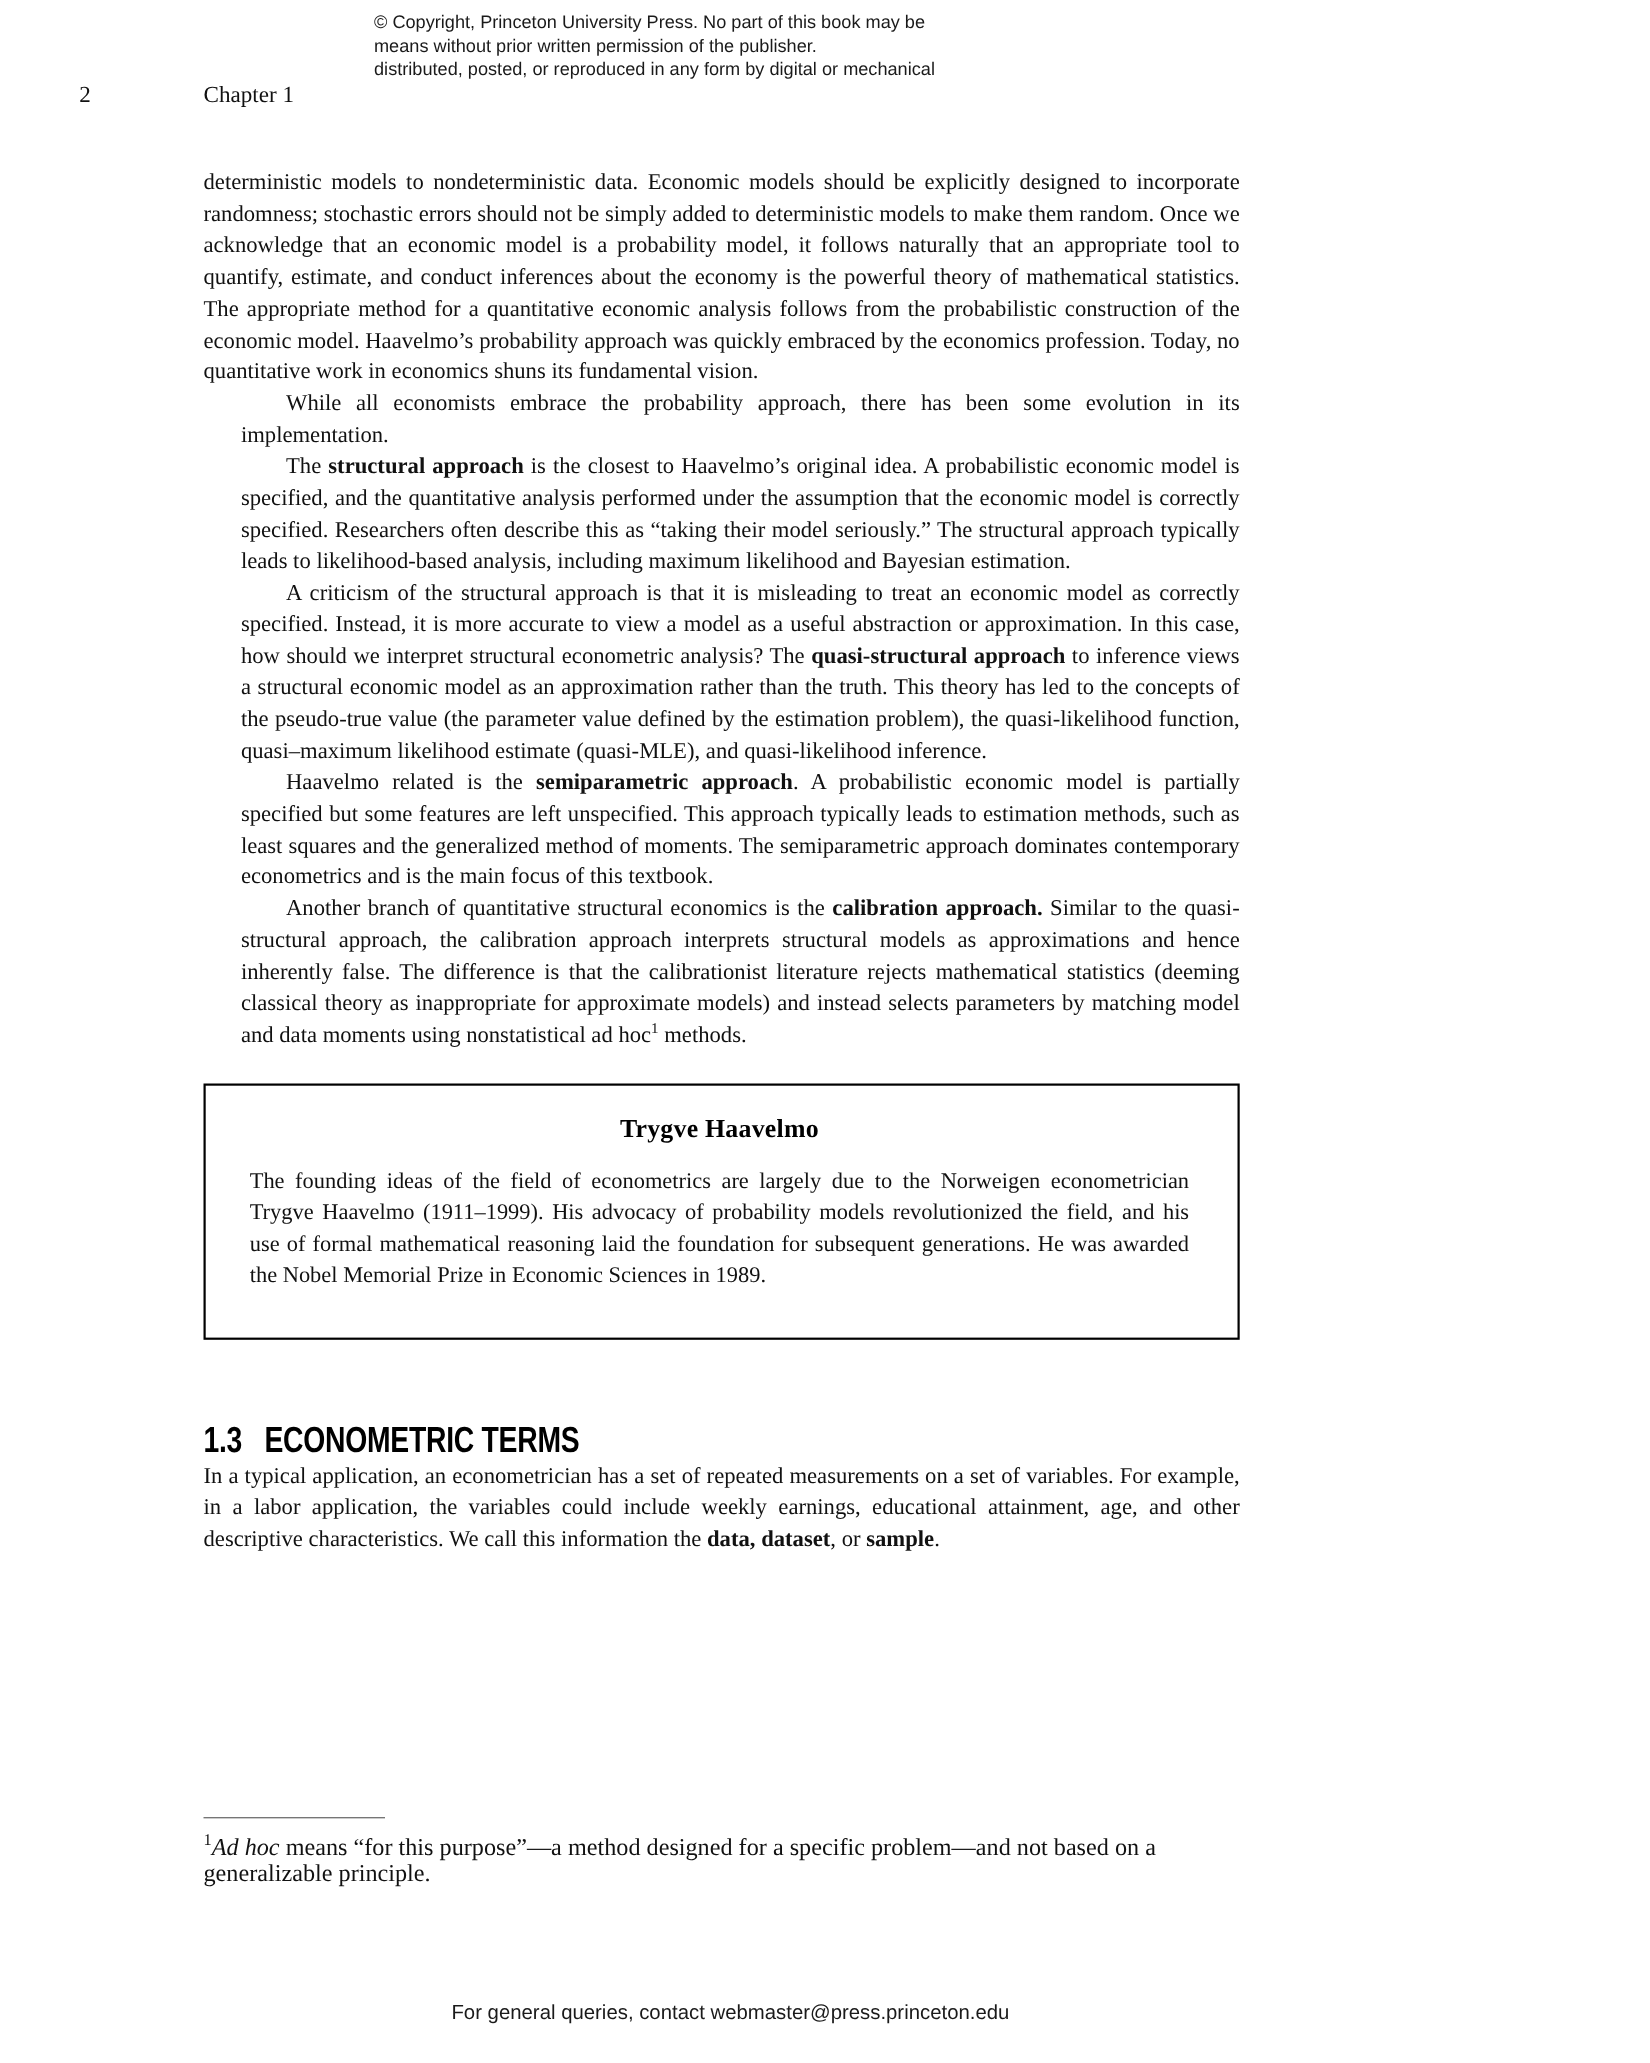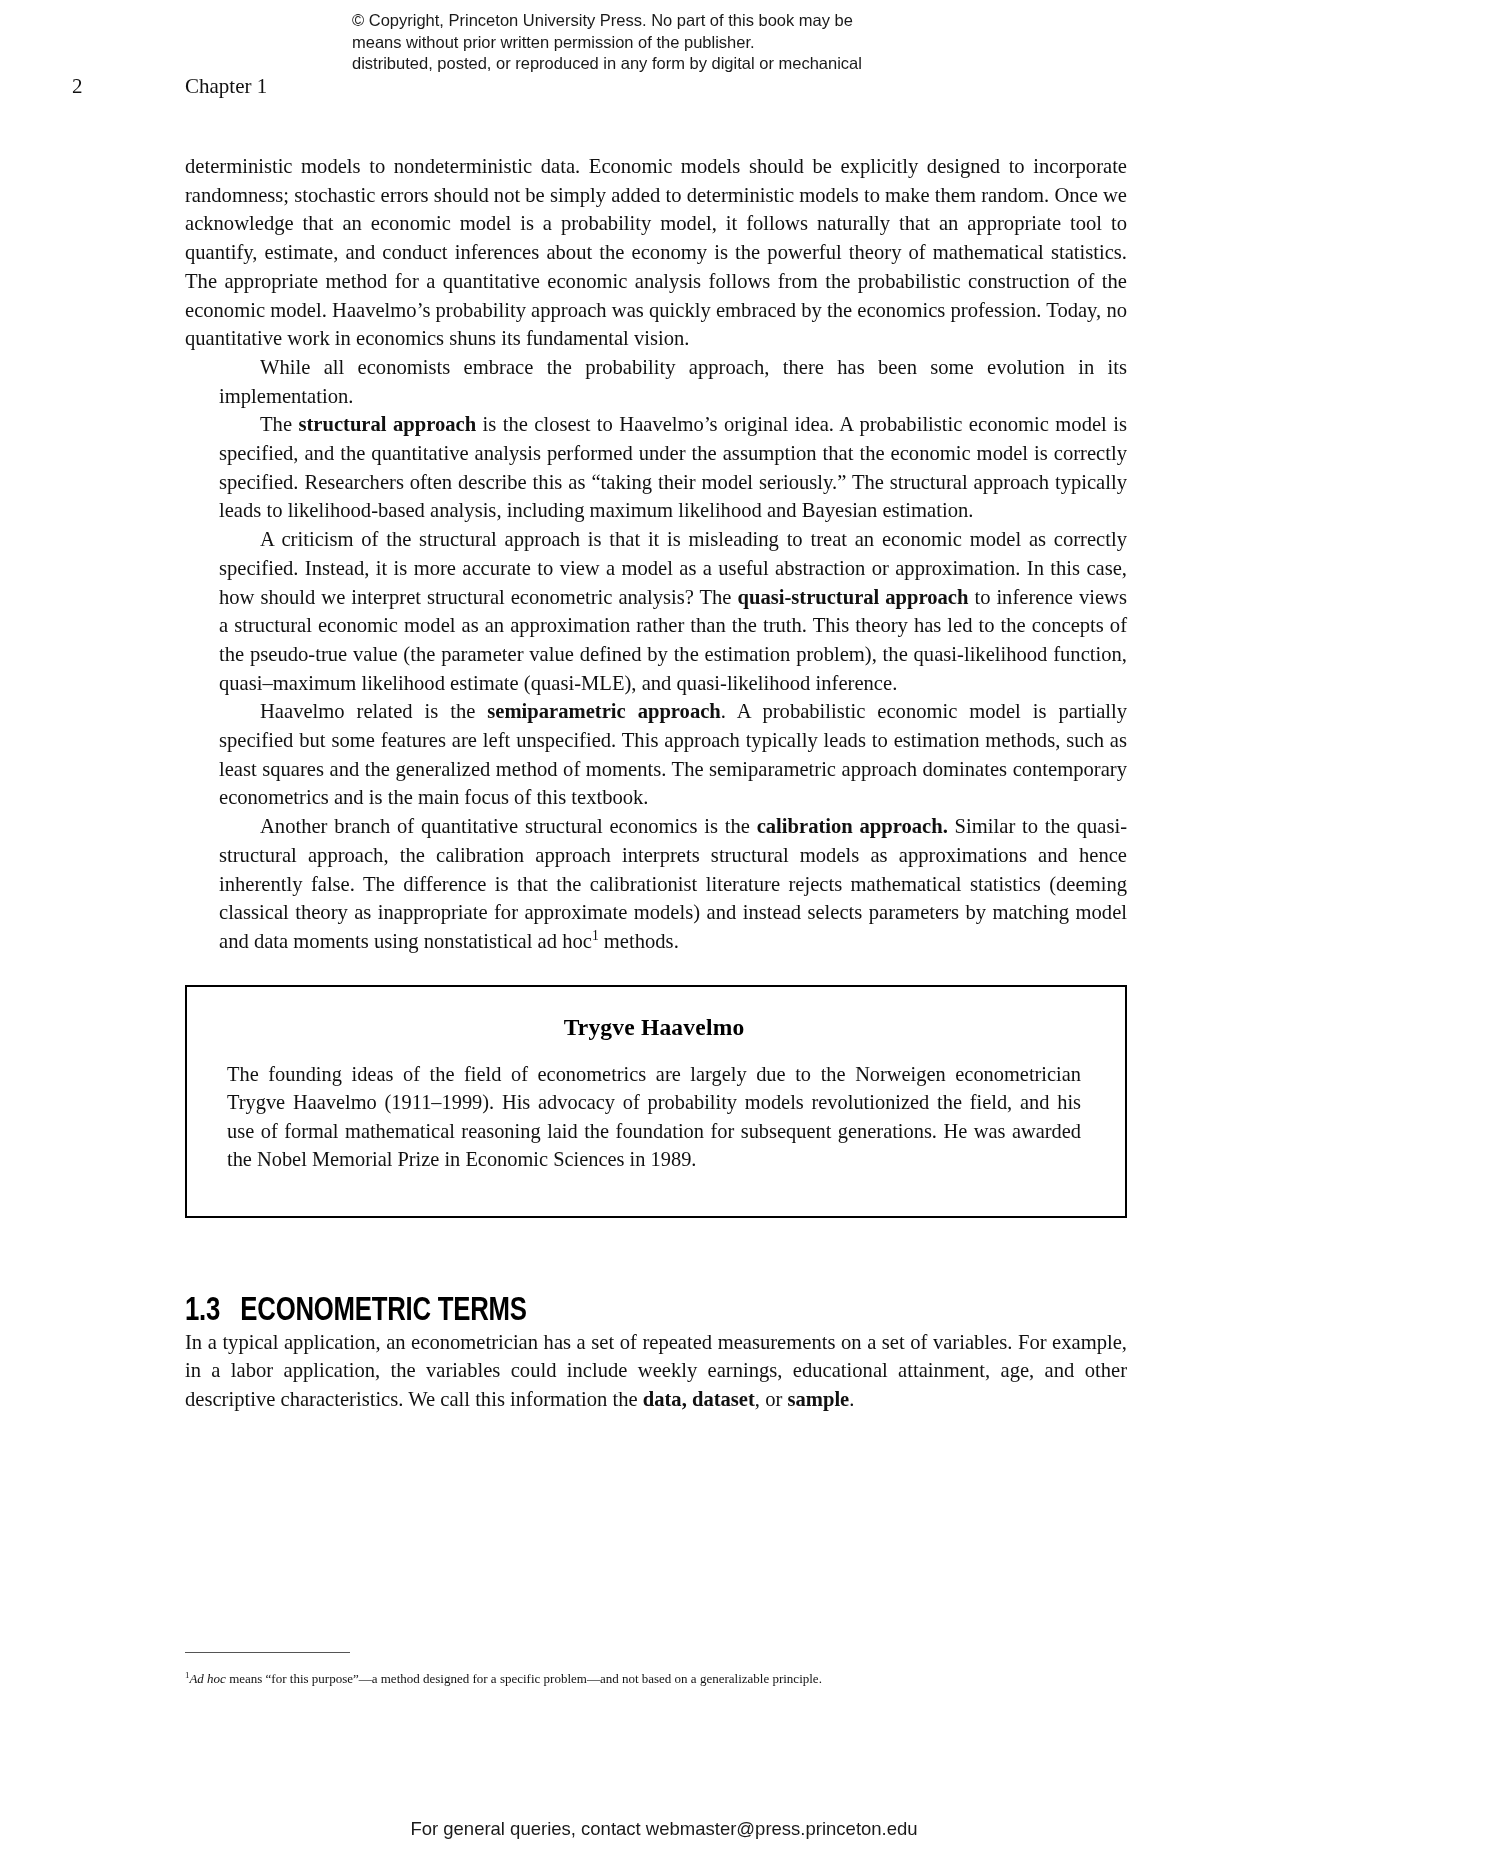--- a/index.html
+++ b/index.html
@@ -14,21 +14,21 @@
     background: #ffffff;
     margin: 0 auto;
     overflow: hidden;
     font-family: "Liberation Serif", "DejaVu Serif", serif;
     color: #000000;
   }
 
   
   .copyright {
     position: absolute;
-    left: 352px;
+    left: 340px;
     top: 10px;
     width: 560px;
     font-family: "Liberation Sans", sans-serif;
     font-size: 16.5px;
     line-height: 21.5px;
     color: #1a1a1a;
     text-align: left;
   }
 
   
@@ -124,21 +124,21 @@
     width: 942px;
   }
   .footnote-rule {
     width: 165px;
     height: 0;
     border-top: 1.6px solid #555;
     margin-bottom: 14px;
   }
   .footnote {
     margin: 0;
-    font-size: 13px;
+    font-size: 22px;
     line-height: 24px;
     text-align: left;
     color: #111;
   }
   .footnote sup {
     font-size: 0.68em;
     vertical-align: super;
     line-height: 0;
   }
   .it { font-style: italic; }

